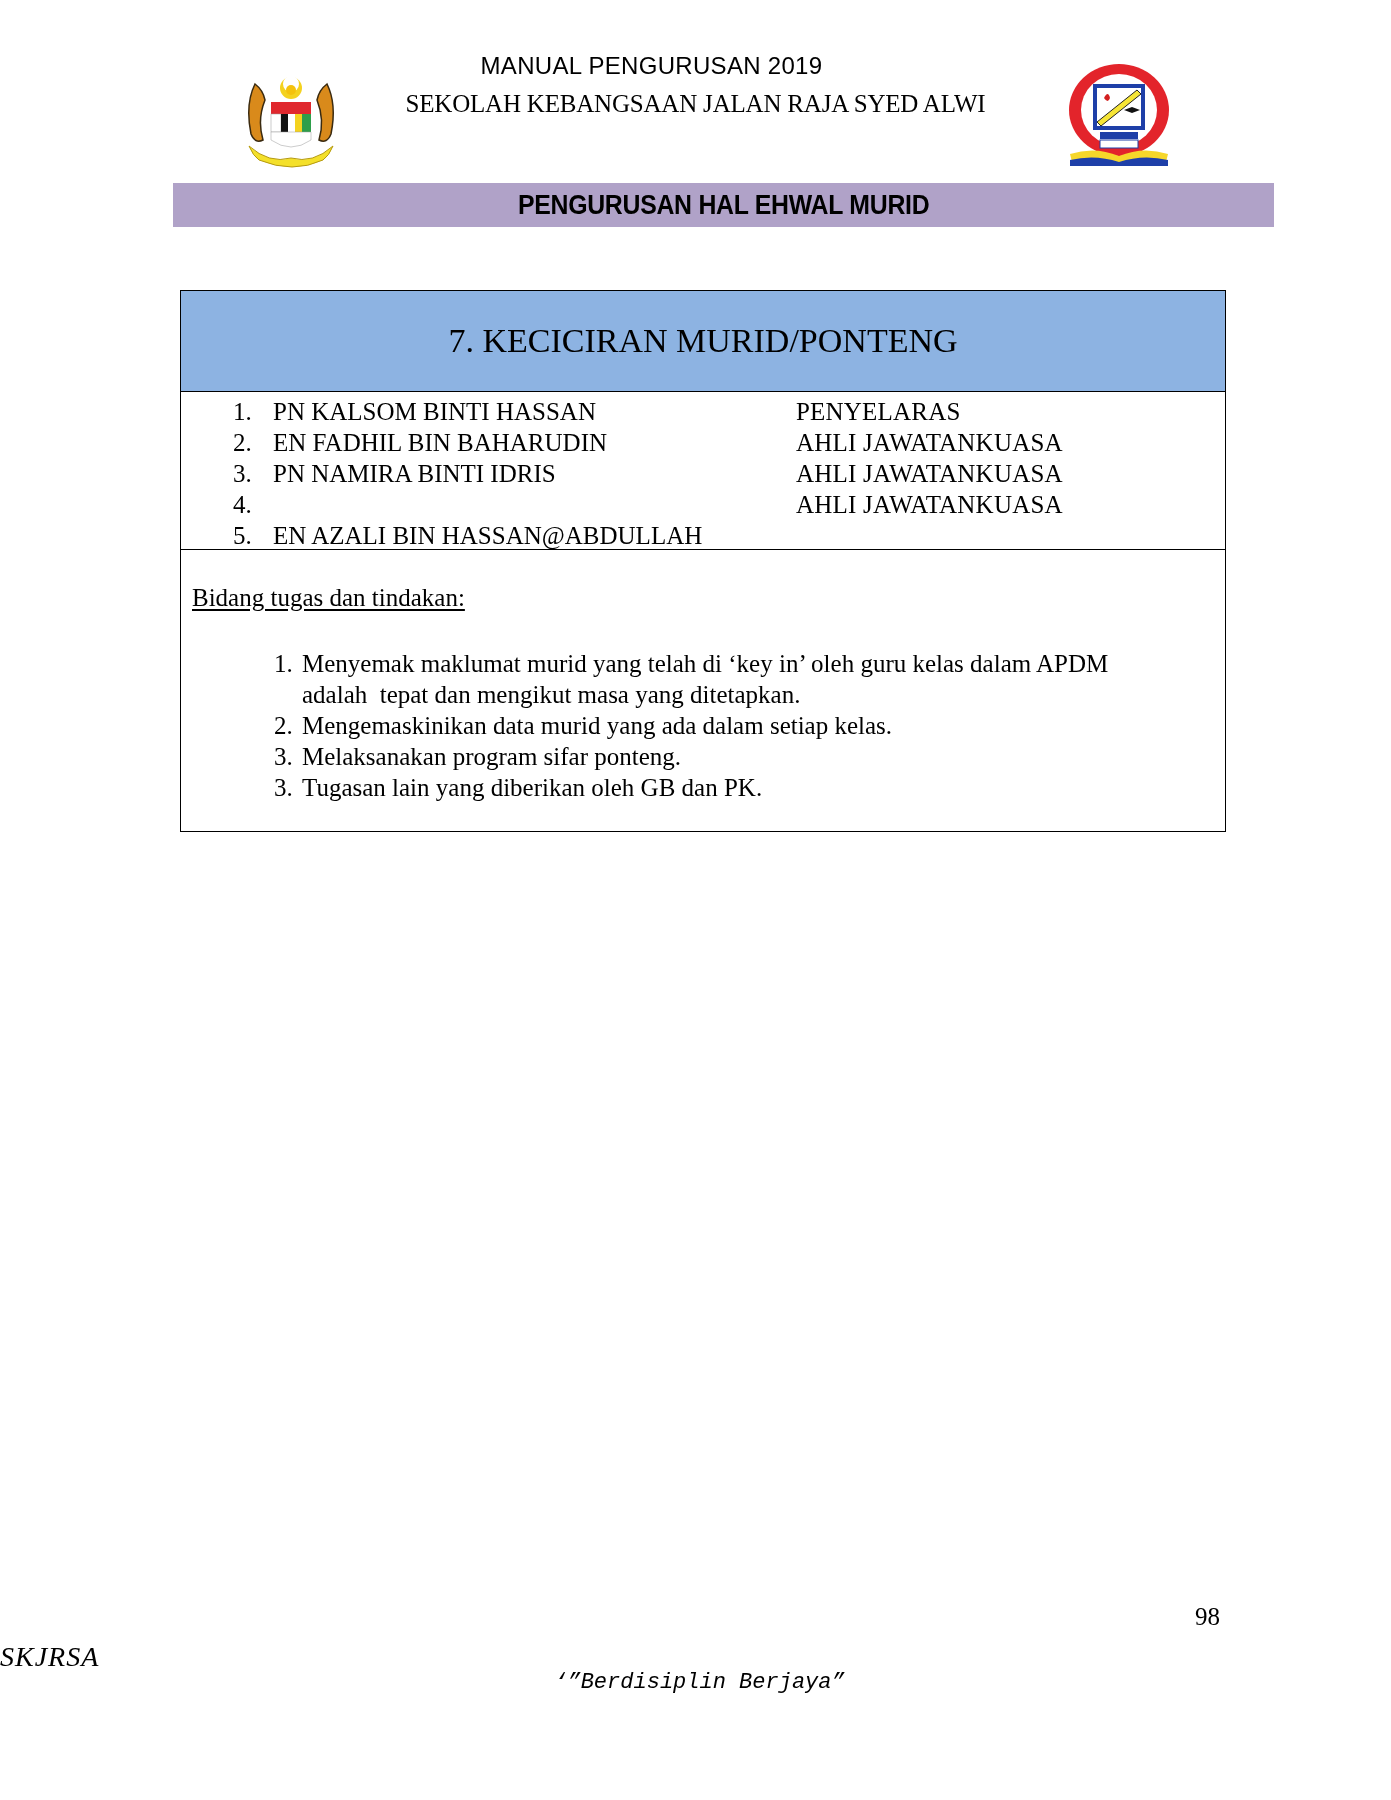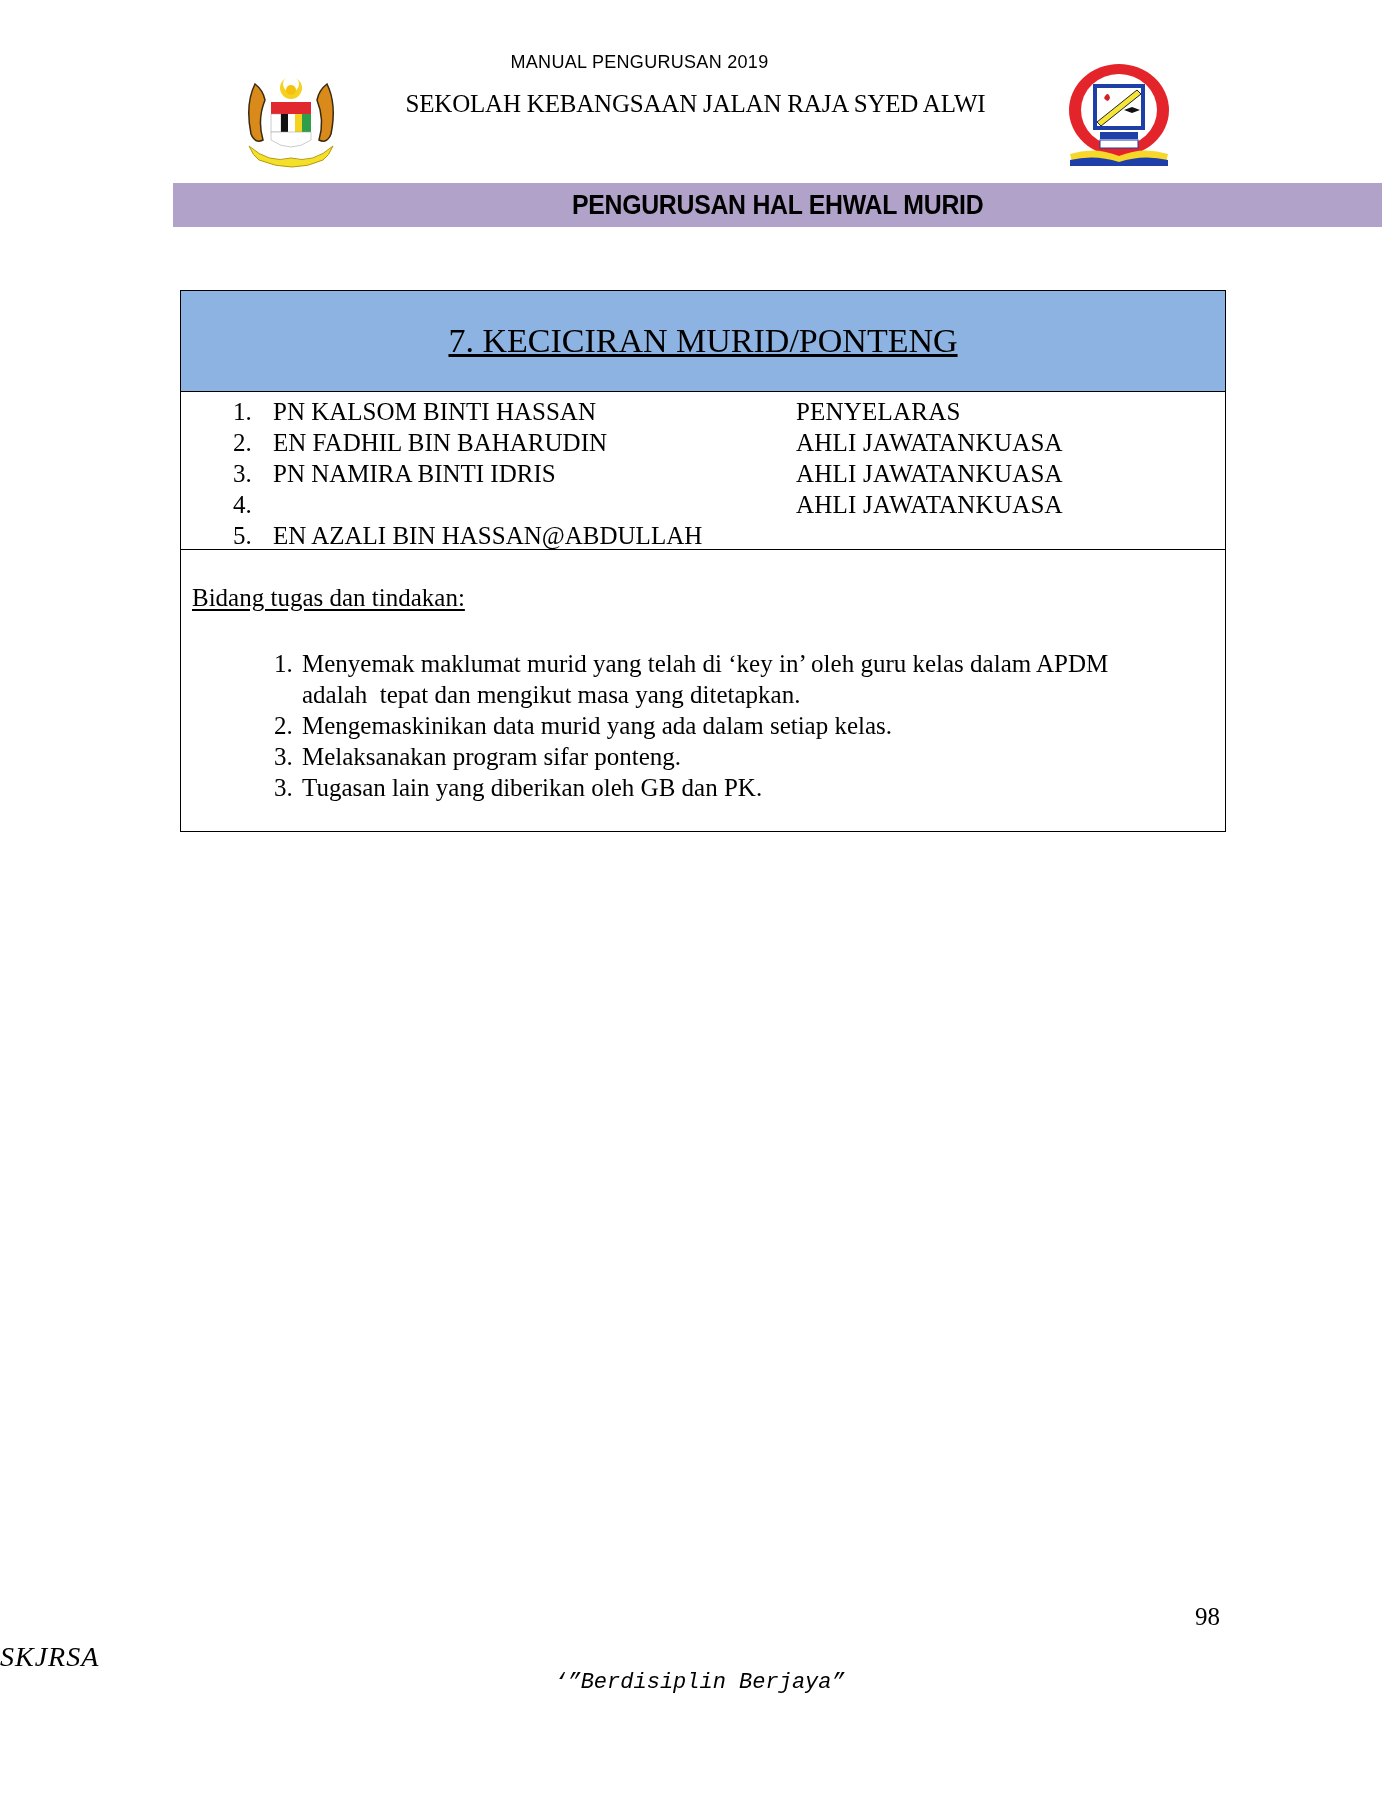--- a/index.html
+++ b/index.html
@@ -1,51 +1,51 @@
 <!DOCTYPE html>
 <html><head>
 <meta charset="utf-8">
 <style>
   html, body { margin: 0; padding: 0; background: #ffffff; }
   body { width: 1391px; height: 1800px; position: relative; overflow: hidden; color: #000; }
   .abs { position: absolute; }
 
   
   .doc-title {
-    position: absolute; left: 0; width: 1279px; top: 52px; text-align: center;
-    font-family: "Liberation Sans", sans-serif; font-size: 18px; letter-spacing: 0.3px;
+    position: absolute; left: 12px; width: 1279px; top: 52px; text-align: center;
+    font-family: "Liberation Sans", sans-serif; font-size: 24px; letter-spacing: 0.3px;
   }
   .doc-subtitle {
     position: absolute; left: 0; width: 1391px; top: 90px; text-align: center;
     font-family: "Liberation Serif", serif; font-size: 25px; letter-spacing: -0.2px;
   }
   .logo-left { left: 237px; top: 74px; width: 108px; height: 96px; }
   .logo-right { left: 1064px; top: 62px; width: 110px; height: 106px; }
 
   .section-band {
-    position: absolute; left: 173px; top: 183px; width: 1209px; height: 44px;
+    position: absolute; left: 173px; top: 183px; width: 1101px; height: 44px;
     background: #B0A2C8; display: flex; align-items: center; justify-content: center;
   }
   .section-band span {
     font-family: "Liberation Sans", sans-serif; font-weight: bold; font-size: 27px;
     letter-spacing: -0.3px; transform: scaleX(0.92); display: inline-block;
   }
 
   
   .box {
     position: absolute; left: 180px; top: 290px; width: 1046px; height: 542px;
     border: 1.5px solid #000; box-sizing: border-box;
   }
   .box-header {
     position: absolute; left: 0; top: 0; right: 0; height: 100px;
     background: #8DB3E2; border-bottom: 1.5px solid #000;
     display: flex; align-items: center; justify-content: center;
   }
   .box-header span {
-    font-family: "Liberation Serif", serif; font-size: 34px; margin-top: 0px; text-decoration: underline;
+    font-family: "Liberation Serif", serif; font-size: 34px; margin-top: 0px;
   }
   .members {
     position: absolute; left: 0; right: 0; top: 100px; height: 158px;
     border-bottom: 1.5px solid #000;
   }
   .member-row {
     position: absolute; left: 0; right: 0; height: 31px;
     font-family: "Liberation Serif", serif; font-size: 25px; line-height: 31px;
   }
   .member-num { position: absolute; left: 52px; }

